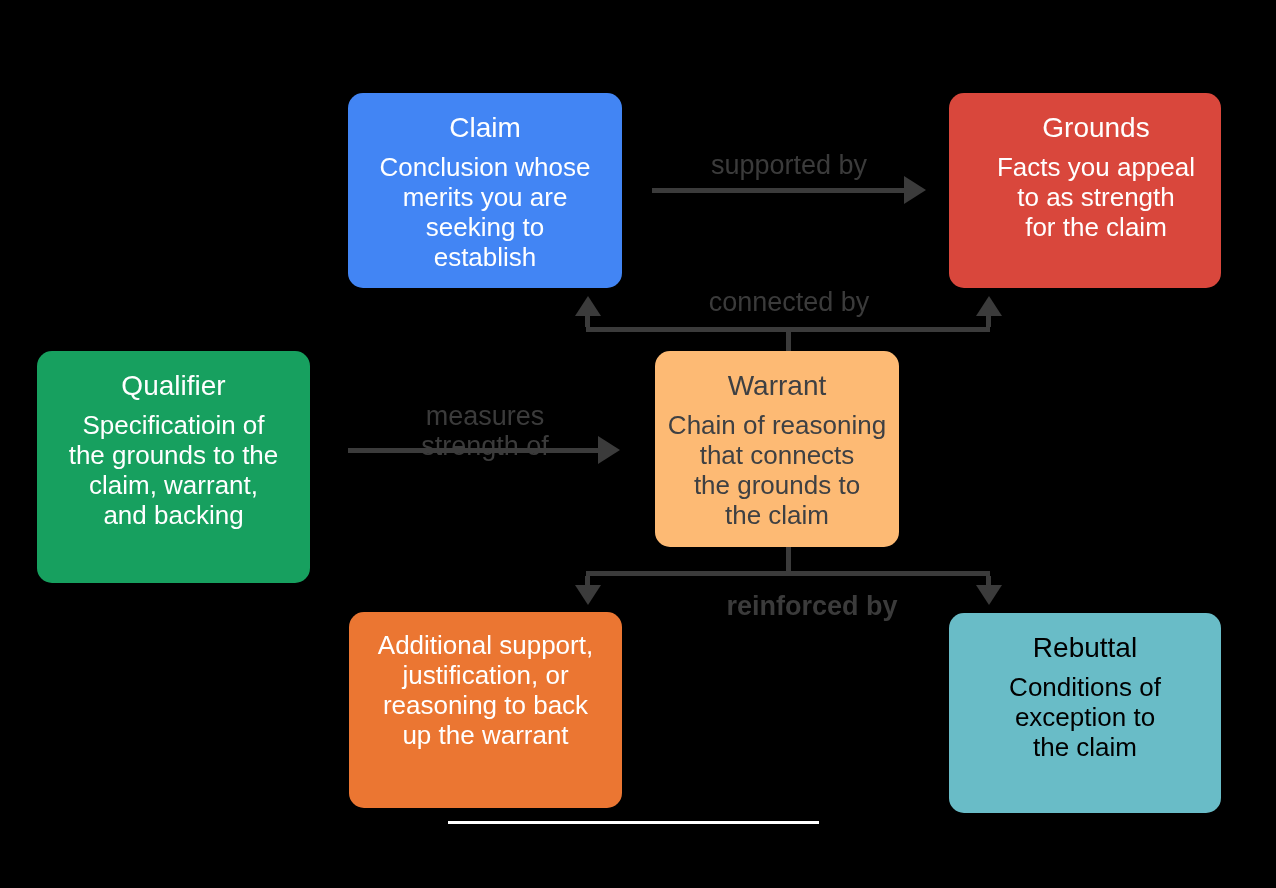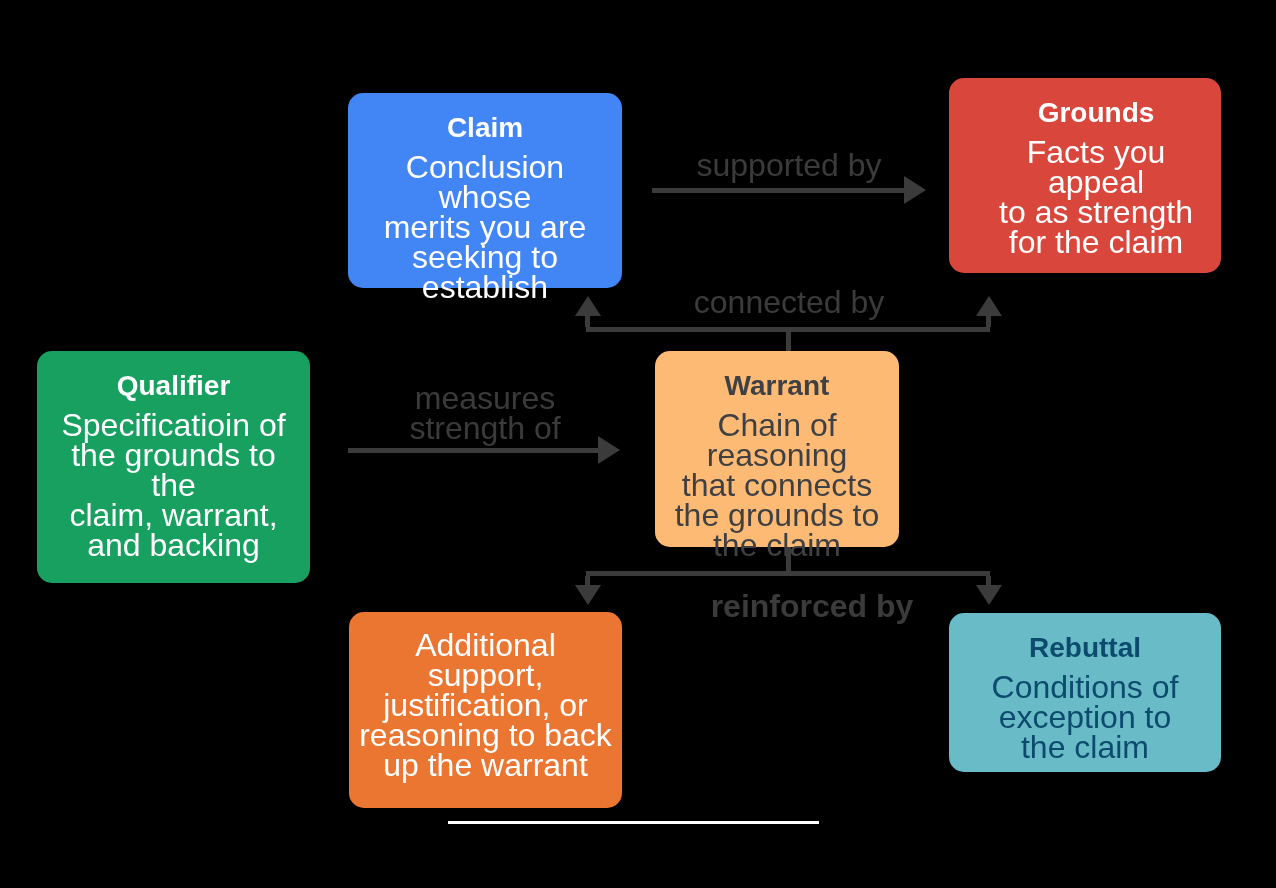--- a/index.html
+++ b/index.html
@@ -15,32 +15,32 @@
   }
   .node {
     position: absolute;
     border-radius: 15px;
     text-align: center;
     padding: 18px 8px 0 8px;
     box-sizing: border-box;
   }
   .node-title {
     font-size: 28px;
-    font-weight: bold;
+    font-weight: normal;
     line-height: 34px;
     margin-bottom: 7px;
   }
   .node-body {
-    font-size: 32px;
+    font-size: 26px;
     line-height: 30px;
     white-space: pre-line;
   }
   .edge-label {
     position: absolute;
-    font-size: 32px;
+    font-size: 27px;
     line-height: 30px;
     text-align: center;
     white-space: pre-line;
     color: #3B3B3B;
   }
   .edge-line {
     position: absolute;
     background: #3B3B3B;
   }
   .head {
@@ -74,21 +74,21 @@
 <div class="stage" style="background-color: rgb(0, 0, 0);">
 
   <div class="node" style="left: 348px; top: 93px; width: 274px; height: 195px; background-color: rgb(66, 133, 244); color: rgb(255, 255, 255);">
     <div class="node-title">Claim</div>
     <div class="node-body">Conclusion whose
 merits you are
 seeking to
 establish</div>
   </div>
 
-  <div class="node" style="left: 949px; top: 78px; width: 272px; height: 195px; background-color: rgb(217, 71, 60); color: rgb(255, 255, 255); padding-left: 30px;">
+  <div class="node" style="left: 949px; top: 93px; width: 272px; height: 195px; background-color: rgb(217, 71, 60); color: rgb(255, 255, 255); padding-left: 30px;">
     <div class="node-title">Grounds</div>
     <div class="node-body">Facts you appeal
 to as strength
 for the claim</div>
   </div>
 
   <div class="node" style="left: 37px; top: 351px; width: 273px; height: 232px; background-color: rgb(23, 160, 95); color: rgb(255, 255, 255);">
     <div class="node-title">Qualifier</div>
     <div class="node-body">Specificatioin of
 the grounds to the
@@ -104,32 +104,32 @@
 the claim</div>
   </div>
 
   <div class="node" style="left: 349px; top: 612px; width: 273px; height: 196px; background-color: rgb(235, 118, 50); color: rgb(255, 255, 255);">
     <div class="node-body">Additional support,
 justification, or
 reasoning to back
 up the warrant</div>
   </div>
 
-  <div class="node" style="left: 949px; top: 613px; width: 272px; height: 159px; background-color: rgb(105, 188, 199); color: #0c4a6e;">
+  <div class="node" style="left: 949px; top: 613px; width: 272px; height: 200px; background-color: rgb(105, 188, 199); color: #000000;">
     <div class="node-title">Rebuttal</div>
     <div class="node-body">Conditions of
 exception to
 the claim</div>
   </div>
 
   <div class="edge-label" style="left:649px; top:150px; width:280px;">supported by</div>
   <div class="edge-line" style="left:652px; top:188px; width:258px; height:5px;"></div>
   <div class="head head-right" style="left:904px; top:176px;"></div>
 
-  <div class="edge-label" style="left:345px; top:383px; width:280px;">measures
+  <div class="edge-label" style="left:345px; top:401px; width:280px;">measures
 strength of</div>
   <div class="edge-line" style="left:348px; top:448px; width:252px; height:5px;"></div>
   <div class="head head-right" style="left:598px; top:436px;"></div>
 
   <div class="edge-label" style="left:649px; top:287px; width:280px;">connected by</div>
   <div class="edge-line" style="left:786px; top:327px; width:5px; height:24px;"></div>
   <div class="edge-line" style="left:586px; top:327px; width:404px; height:5px;"></div>
   <div class="edge-line" style="left:585px; top:314px; width:5px; height:13px;"></div>
   <div class="head head-up" style="left:575px; top:296px;"></div>
   <div class="edge-line" style="left:986px; top:314px; width:5px; height:13px;"></div>

